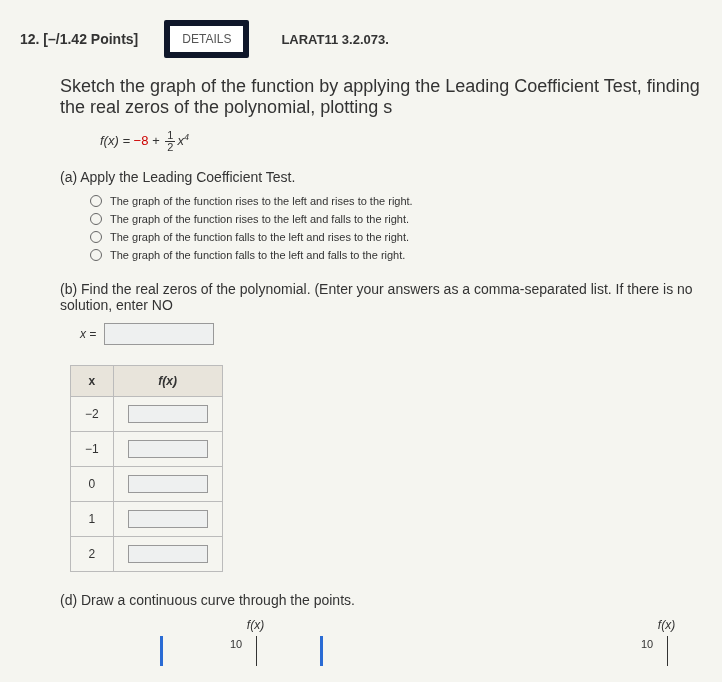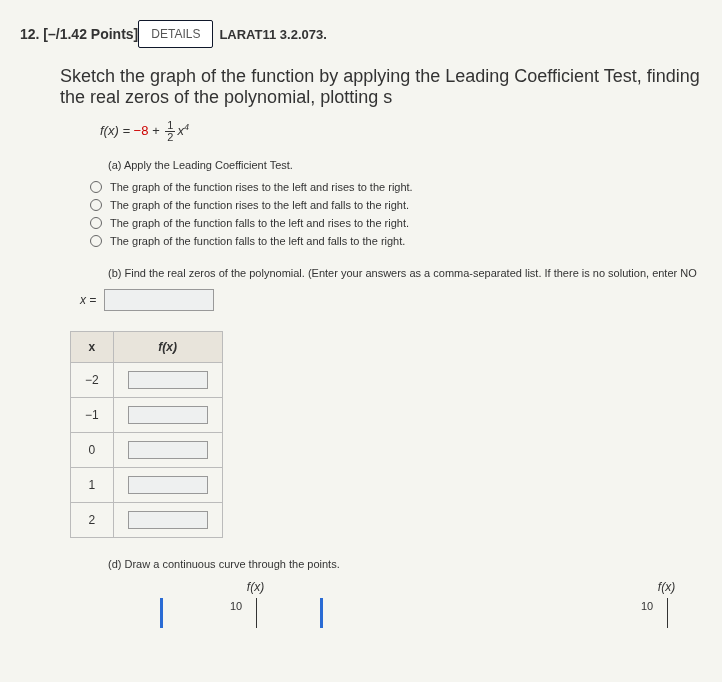--- a/index.html
+++ b/index.html
@@ -9,44 +9,44 @@
       width: 722px;
       height: 682px;
       overflow: hidden;
       font-size: 13px;
       color: #333;
       padding: 20px 0 0 20px;
     }
     .header-row {
       display: flex;
       align-items: center;
-      gap: 0;
+      gap: 26px;
       margin-bottom: 18px;
     }
     .qnum { font-weight: bold; font-size: 14px; }
     .btn-outline {
-      border: 1px solid #0f172a;
+      border: 6px solid #0f172a;
       background: #fff;
       padding: 6px 12px;
       font-size: 12px;
       color: #555;
       cursor: pointer;
       border-radius: 2px;
     }
     .ref { font-size: 13px; font-weight: bold; margin-left: 6px; }
     .content { padding-left: 40px; }
     .instr { font-size: 18px; margin-bottom: 12px; }
     .formula { margin: 8px 0 16px 40px; font-size: 13px; font-style: italic; }
     .formula .neg { color: #c00; font-style: normal; }
     .frac { display: inline-block; vertical-align: middle; text-align: center; font-style: normal; font-size: 11px; line-height: 1; margin: 0 2px;}
     .frac .n { display:block; border-bottom: 1px solid #333; padding: 0 2px;}
     .frac .d { display:block; padding: 0 2px;}
     .sup { font-size: 9px; vertical-align: super; }
     .part { margin-bottom: 20px; }
-    .part-label { font-size: 11px; margin-bottom: 10px; margin-left: 48px; }
+    .part-label { font-size: 14px; margin-bottom: 10px; }
     .options { margin-left: 30px; }
     .opt { display: flex; align-items: center; gap: 8px; margin-bottom: 6px; font-size: 11px; }
     .radio {
       width: 12px; height: 12px; border: 1px solid #666; border-radius: 50%; flex-shrink: 0;
     }
     .inline-row { display: flex; align-items: center; gap: 8px; margin-left: 20px; margin-top: 8px;}
     .var { font-style: italic; font-size: 12px; }
     .txtinput {
       border: 1px solid #999; background: #eef0f0; height: 22px; width: 110px;
     }

